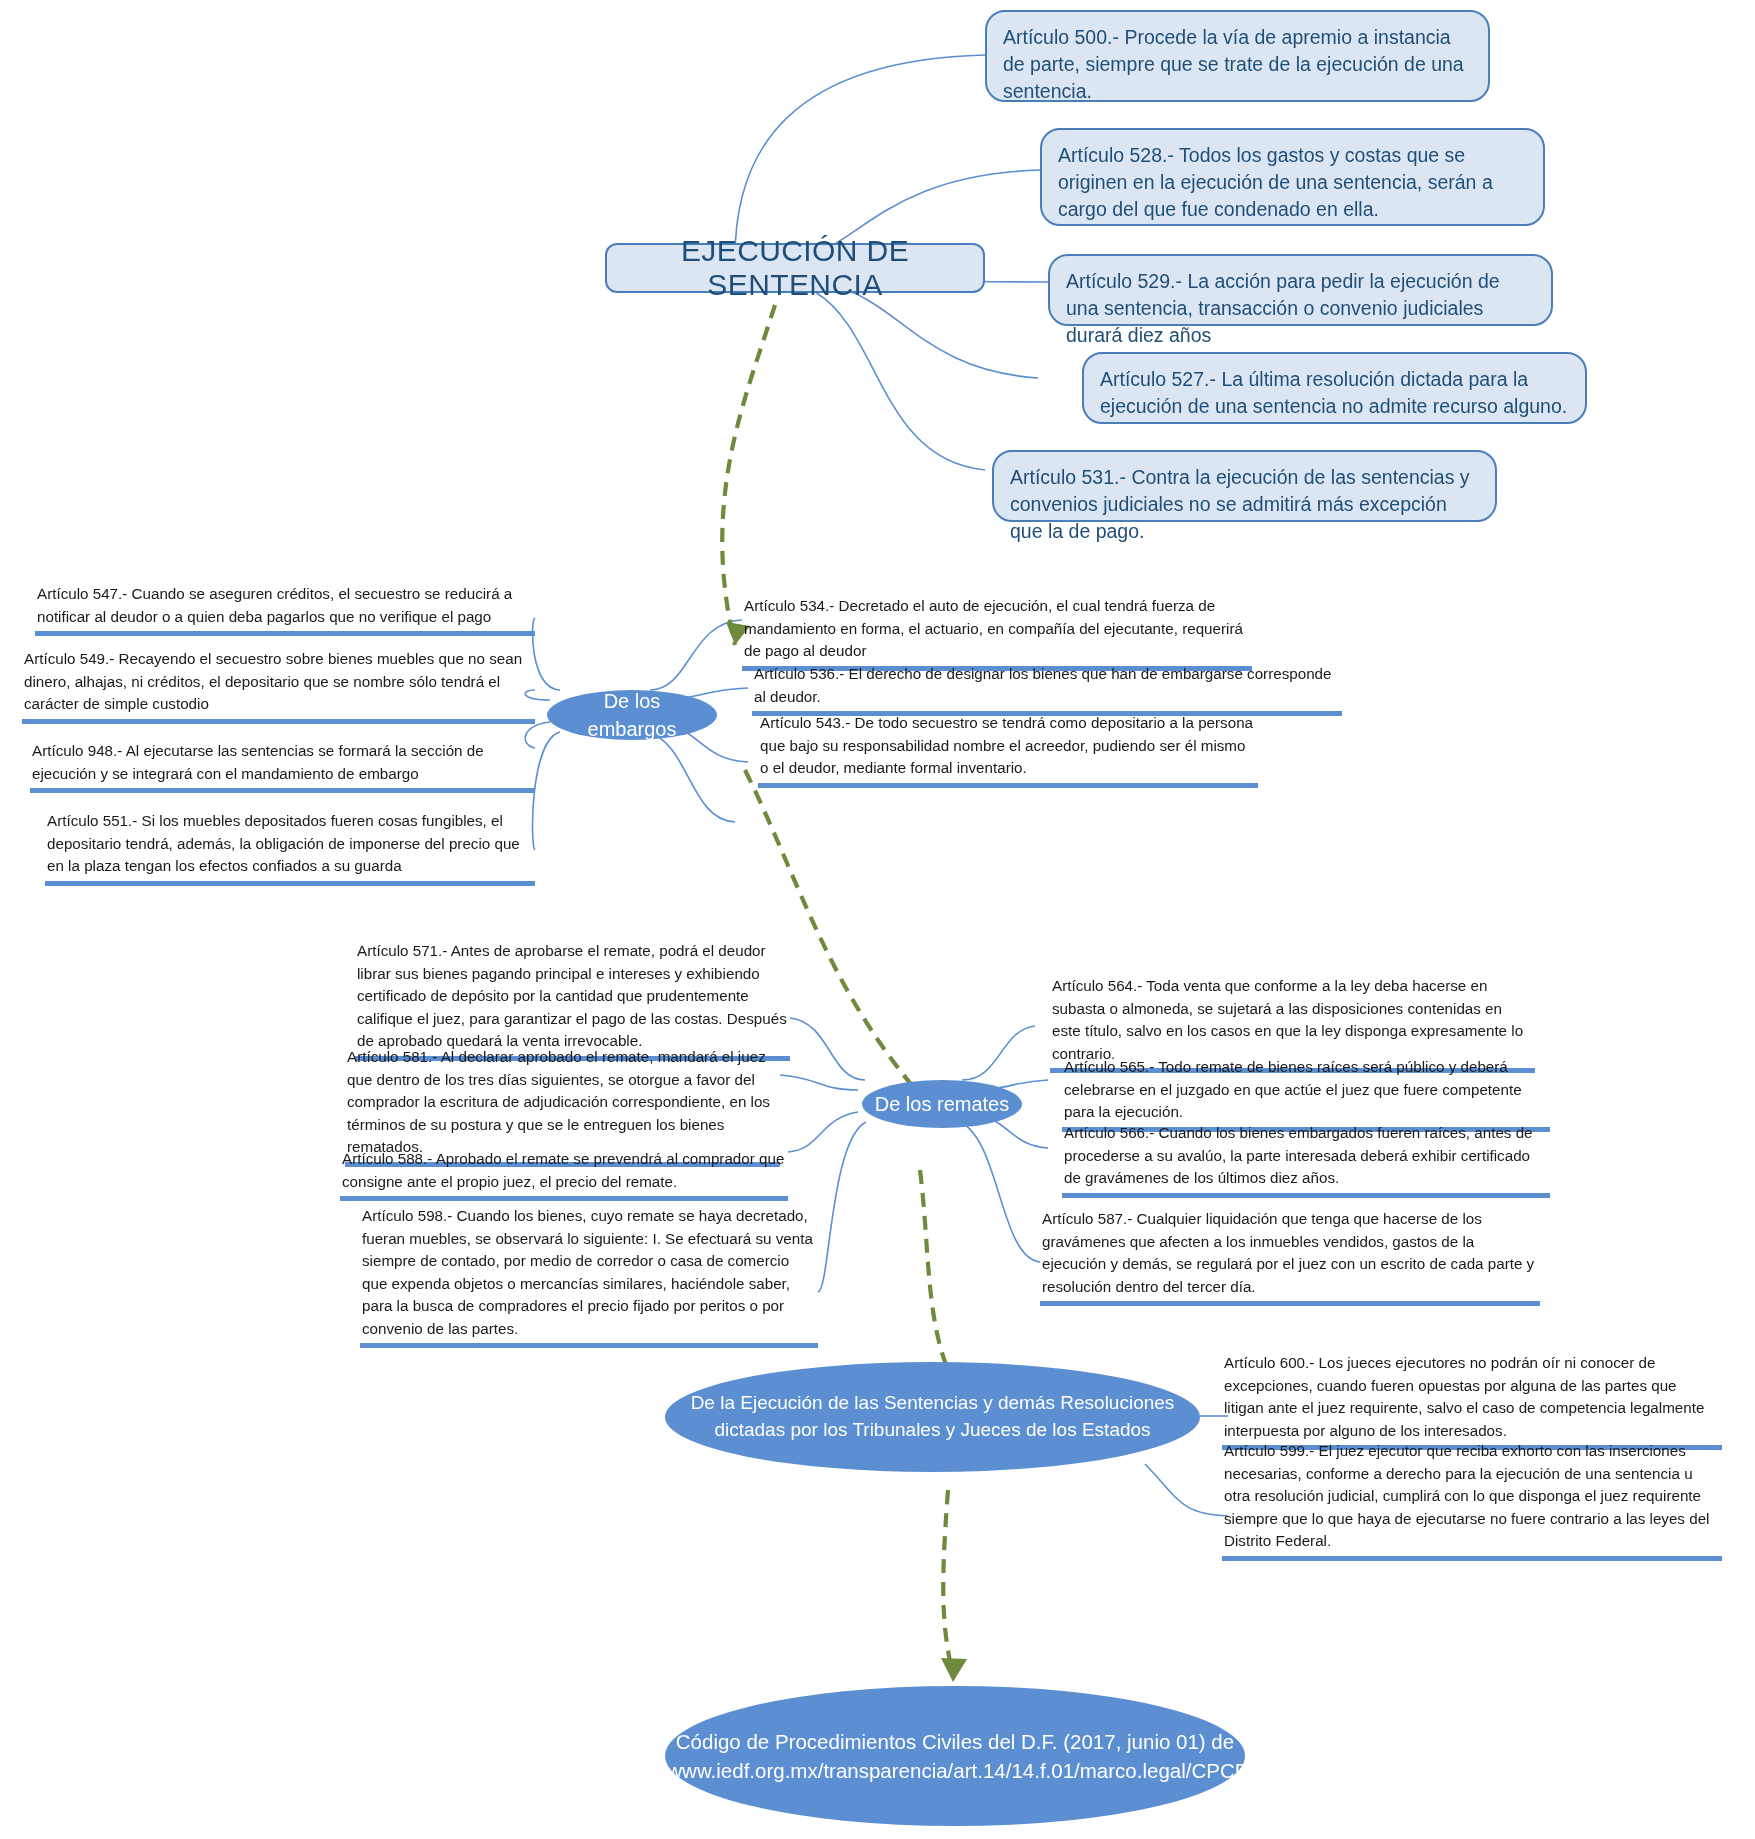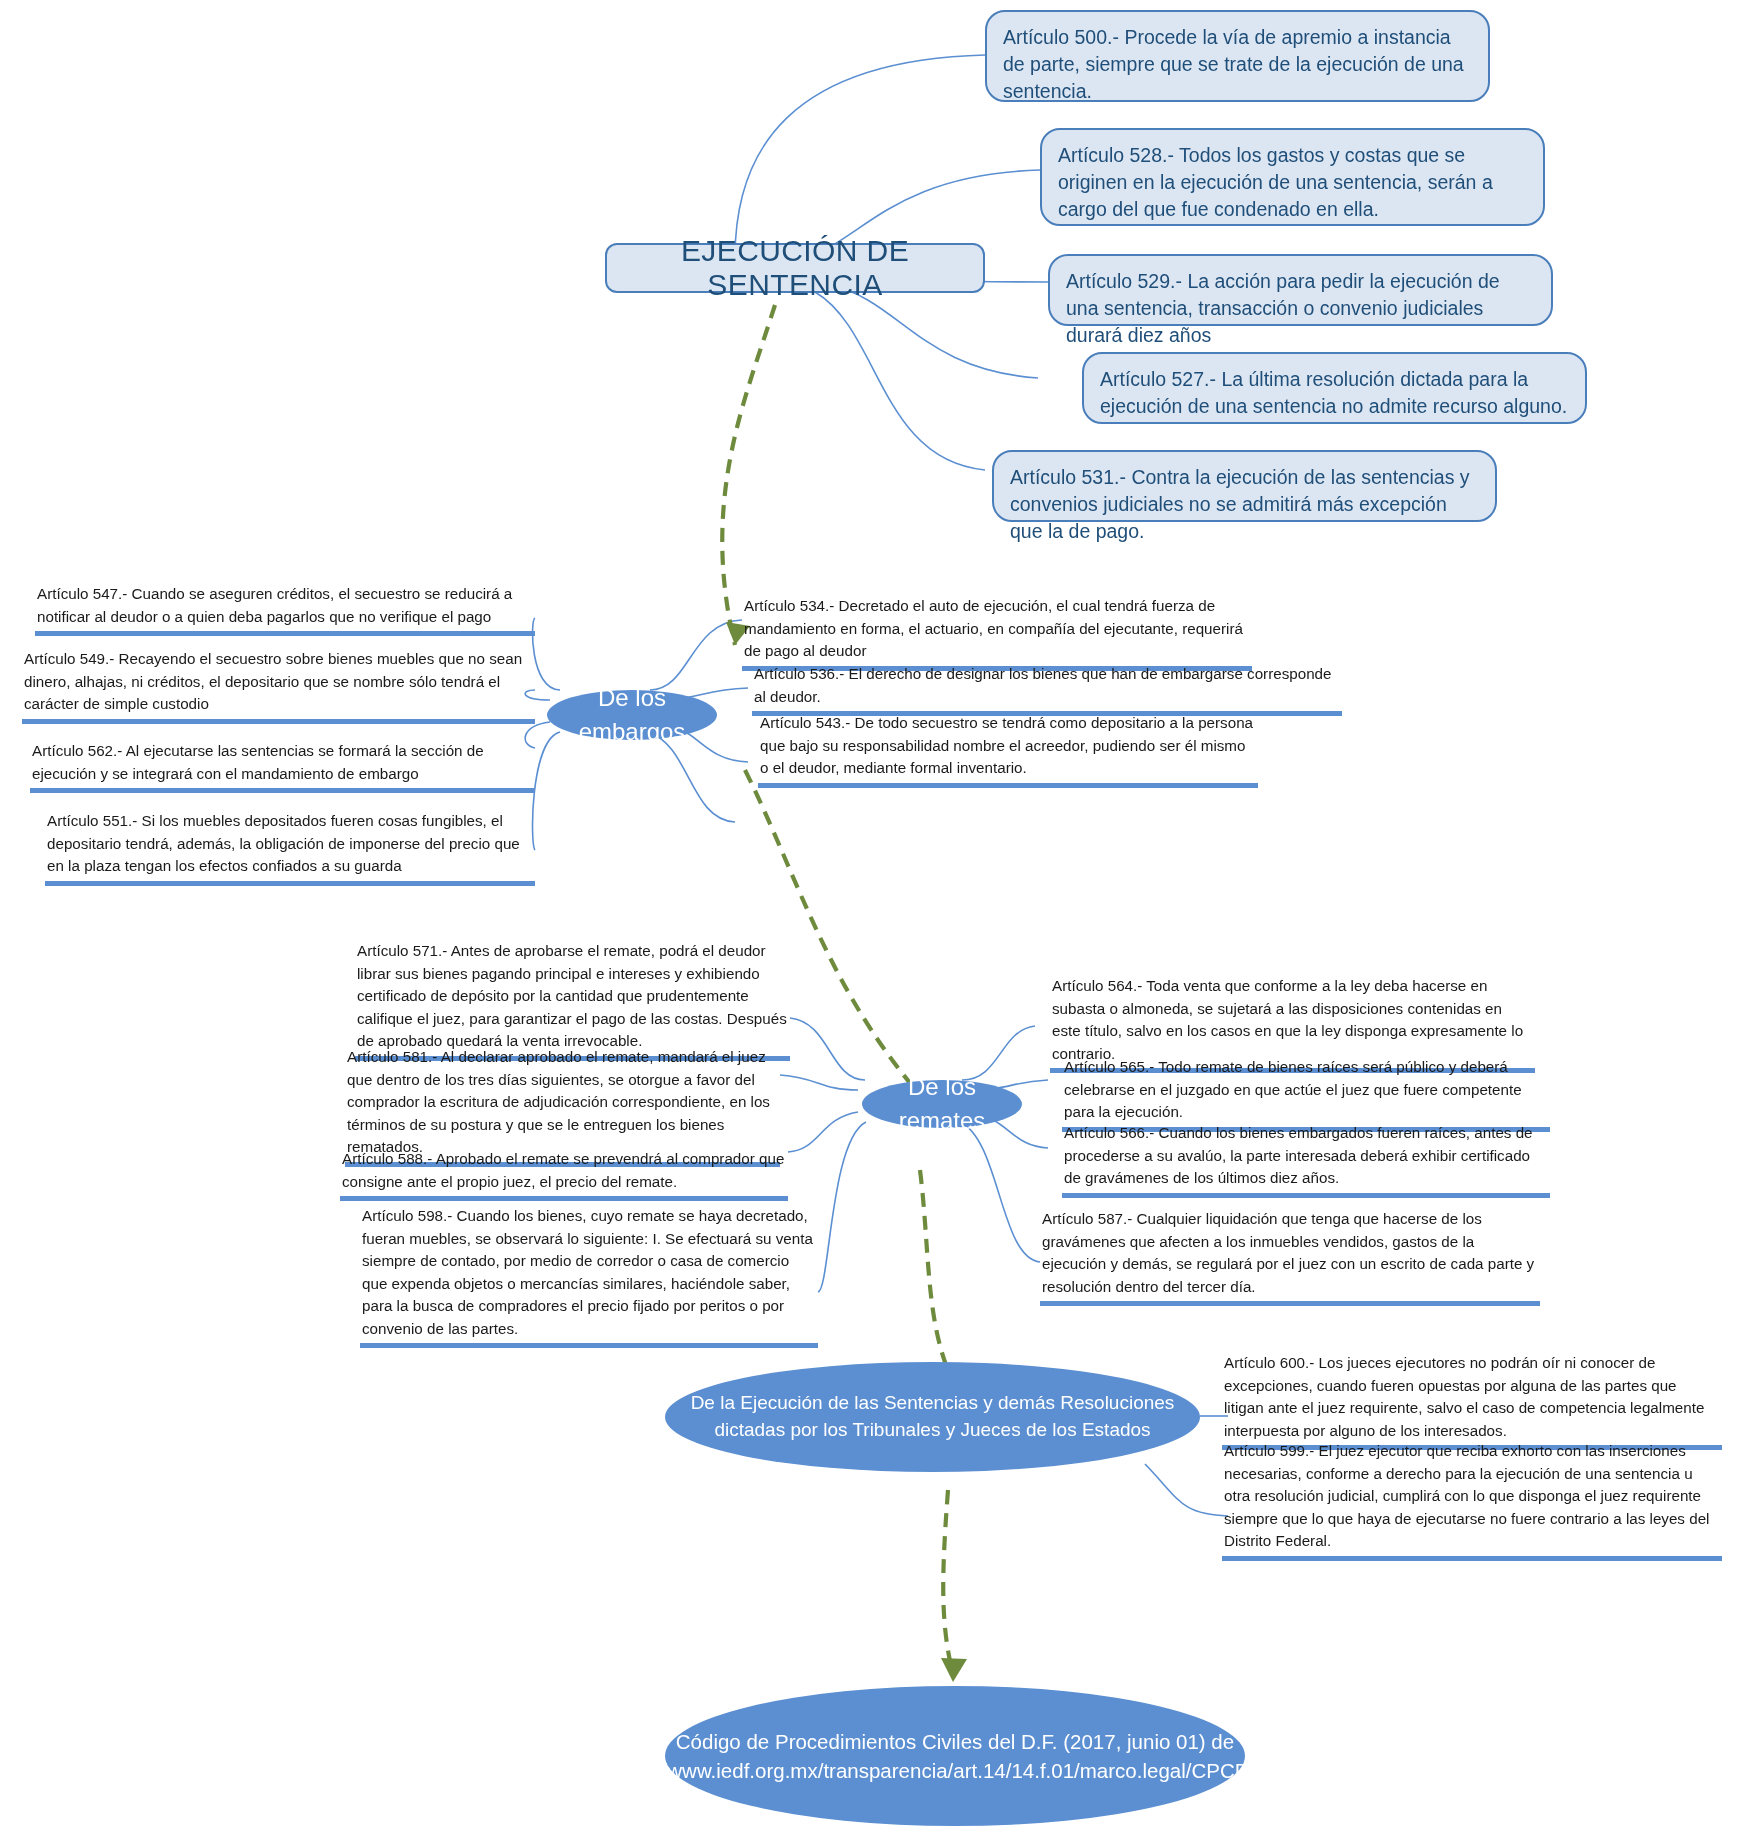--- a/index.html
+++ b/index.html
@@ -64,21 +64,21 @@
     border-radius: 50%;
     color: #ffffff;
     display: flex;
     align-items: center;
     justify-content: center;
     text-align: center;
     line-height: 1.42;
     padding: 4px 12px;
     box-sizing: border-box;
   }
-  .ellipse.small { font-size: 24px; }
+  .ellipse.small { font-size: 20px; }
   .ellipse.mid   { font-size: 19px; }
   .ellipse.big   { font-size: 20.5px; }
 
   
   .leaf {
     position: absolute;
     box-sizing: border-box;
     font-size: 15.2px;
     line-height: 1.48;
     color: #1a1a1a;
@@ -164,21 +164,21 @@
     <span class="txt">Artículo 547.- Cuando se aseguren créditos, el secuestro se reducirá a notificar al deudor o a quien deba pagarlos que no verifique el pago</span>
     <span class="rule"></span>
   </div>
 
   <div class="leaf" style="left:22px; top:648px; width:513px;">
     <span class="txt">Artículo 549.- Recayendo el secuestro sobre bienes muebles que no sean dinero, alhajas, ni créditos, el depositario que se nombre sólo tendrá el carácter de simple custodio</span>
     <span class="rule"></span>
   </div>
 
   <div class="leaf" style="left:30px; top:740px; width:505px;">
-    <span class="txt">Artículo 562.- Al ejecutarse las sentencias se formará la sección de ejecución y se integrará con el mandamiento de embargo</span>
+    <span class="txt">Artículo 948.- Al ejecutarse las sentencias se formará la sección de ejecución y se integrará con el mandamiento de embargo</span>
     <span class="rule"></span>
   </div>
 
   <div class="leaf" style="left:45px; top:810px; width:490px;">
     <span class="txt">Artículo 551.- Si los muebles depositados fueren cosas fungibles, el depositario tendrá, además, la obligación de imponerse del precio que en la plaza tengan los efectos confiados a su guarda</span>
     <span class="rule"></span>
   </div>
 
   <div class="leaf" style="left:742px; top:595px; width:510px;">
     <span class="txt">Artículo 534.- Decretado el auto de ejecución, el cual tendrá fuerza de mandamiento en forma, el actuario, en compañía del ejecutante, requerirá de pago al deudor</span>

